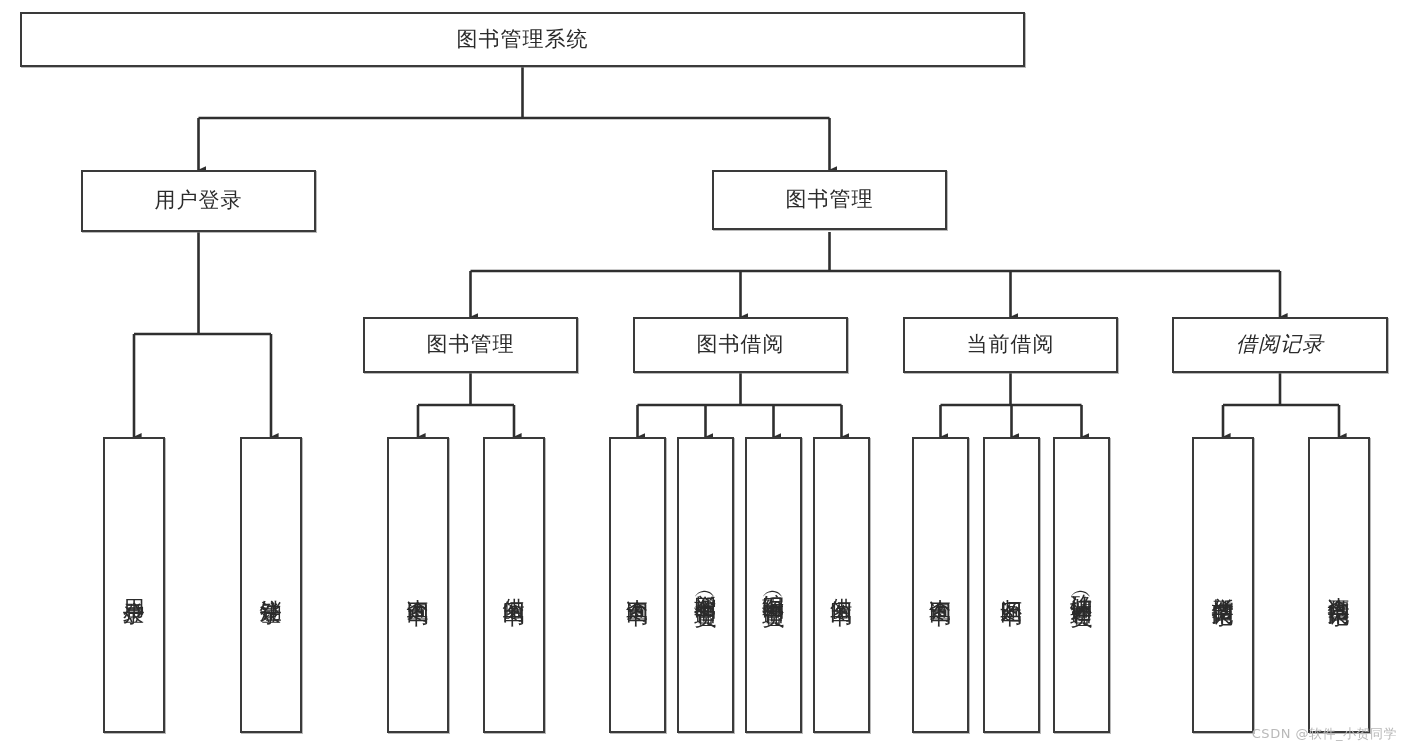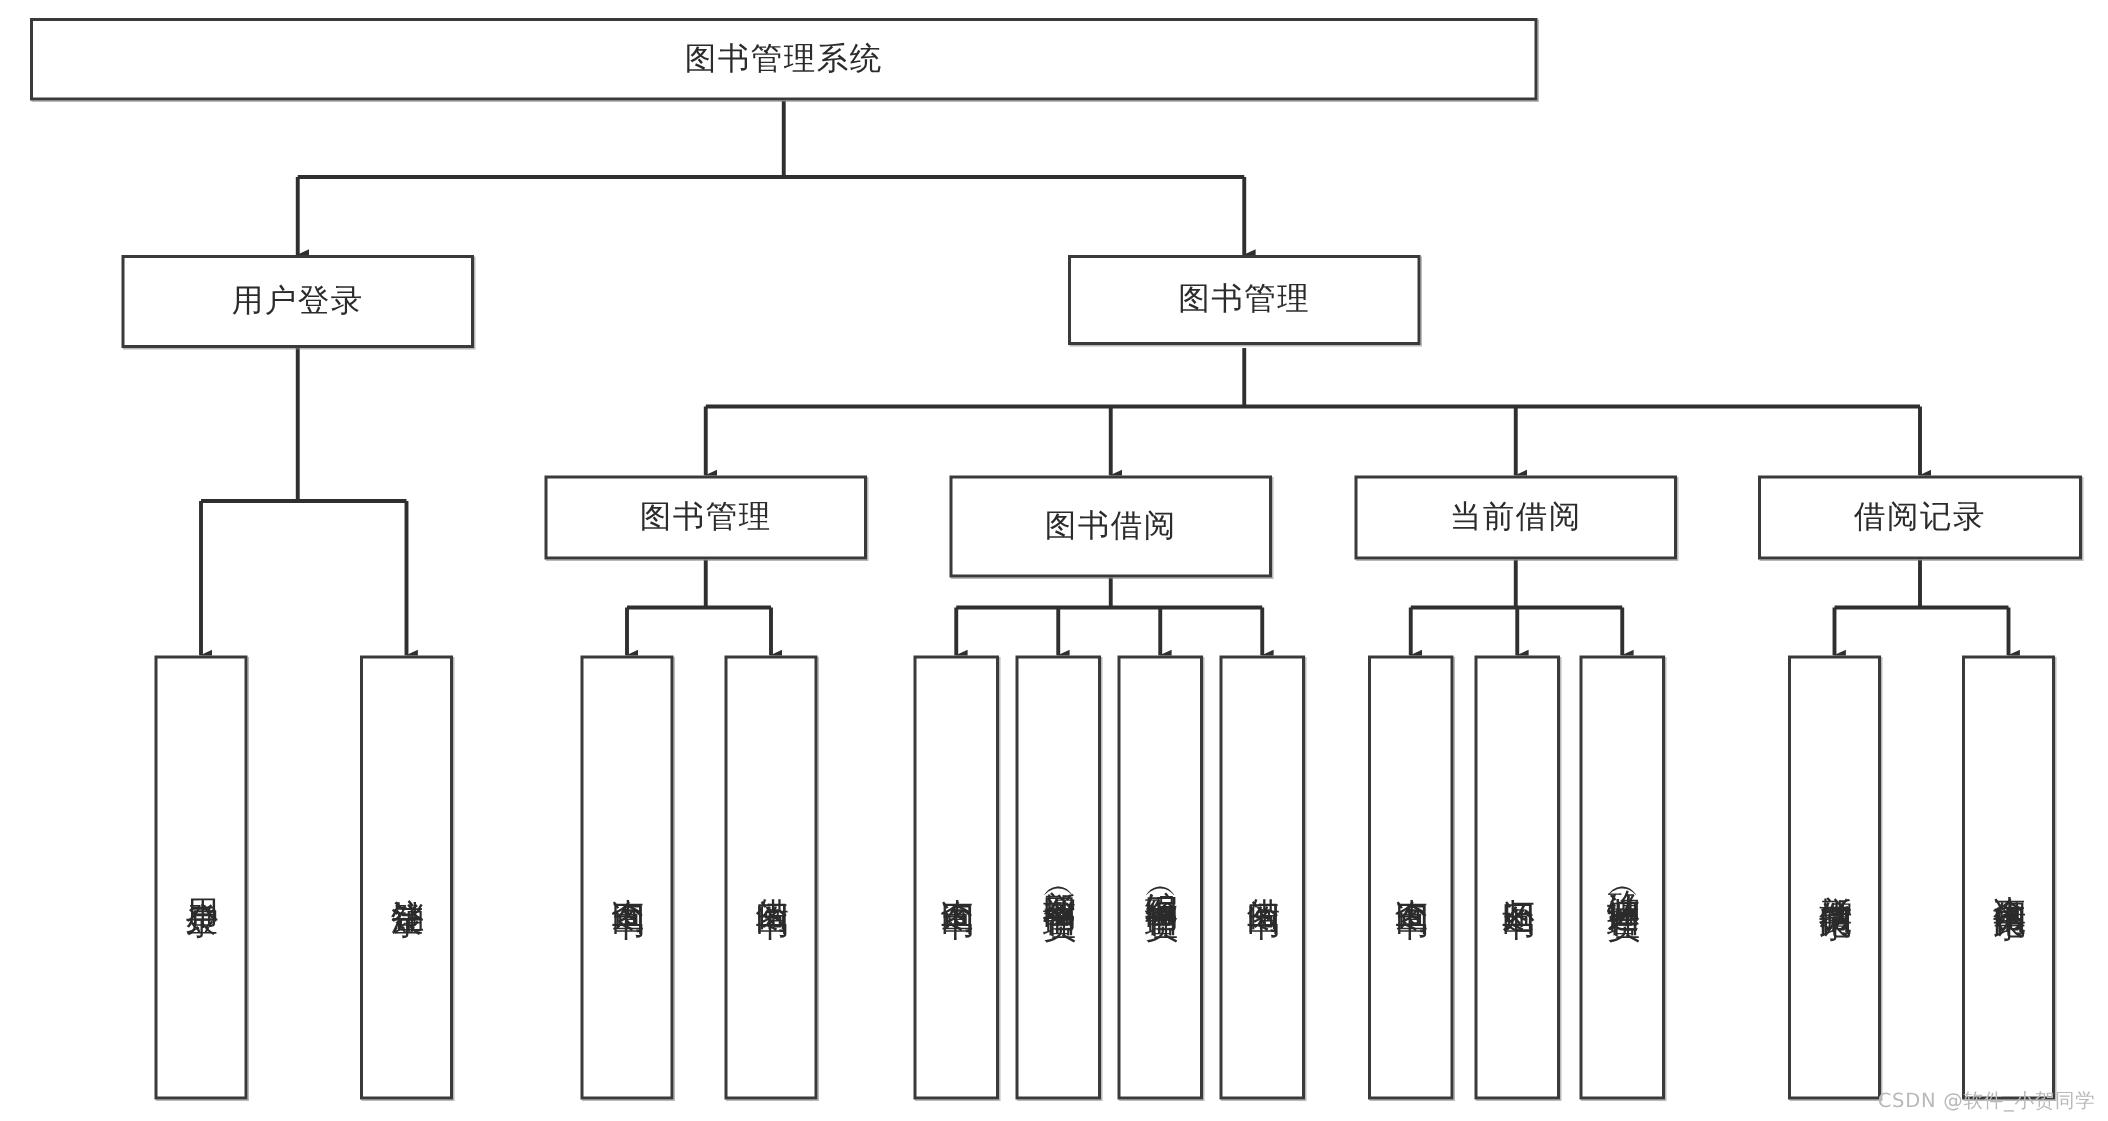--- a/index.html
+++ b/index.html
@@ -123,27 +123,27 @@
       </div>
       <div class="node horiz" style="left: 81px; top: 170px; width: 235px; height: 62px;">
         <span class="nodelabel">用户登录</span>
       </div>
       <div class="node horiz" style="left: 712px; top: 170px; width: 235px; height: 60px;">
         <span class="nodelabel">图书管理</span>
       </div>
       <div class="node horiz" style="left: 363px; top: 317px; width: 215px; height: 56px;">
         <span class="nodelabel">图书管理</span>
       </div>
-      <div class="node horiz" style="left: 633px; top: 317px; width: 215px; height: 68px;">
+      <div class="node horiz" style="left: 633px; top: 317px; width: 215px; height: 56px;">
         <span class="nodelabel">图书借阅</span>
       </div>
       <div class="node horiz" style="left: 903px; top: 317px; width: 215px; height: 56px;">
         <span class="nodelabel">当前借阅</span>
       </div>
-      <div class="node horiz" style="left: 1172px; top: 317px; width: 216px; height: 56px;">
+      <div class="node horiz" style="left: 1172px; top: 317px; width: 216px; height: 56px; font-style: italic;">
         <span class="nodelabel">借阅记录</span>
       </div>
       <div class="node vert" style="left: 103px; top: 437px; width: 62px; height: 296px;">
         <span class="nodelabel">用户登录</span>
       </div>
       <div class="node vert" style="left: 240px; top: 437px; width: 62px; height: 296px;">
         <span class="nodelabel">注销登录</span>
       </div>
       <div class="node vert" style="left: 387px; top: 437px; width: 62px; height: 296px;">
         <span class="nodelabel">查询图书</span>

